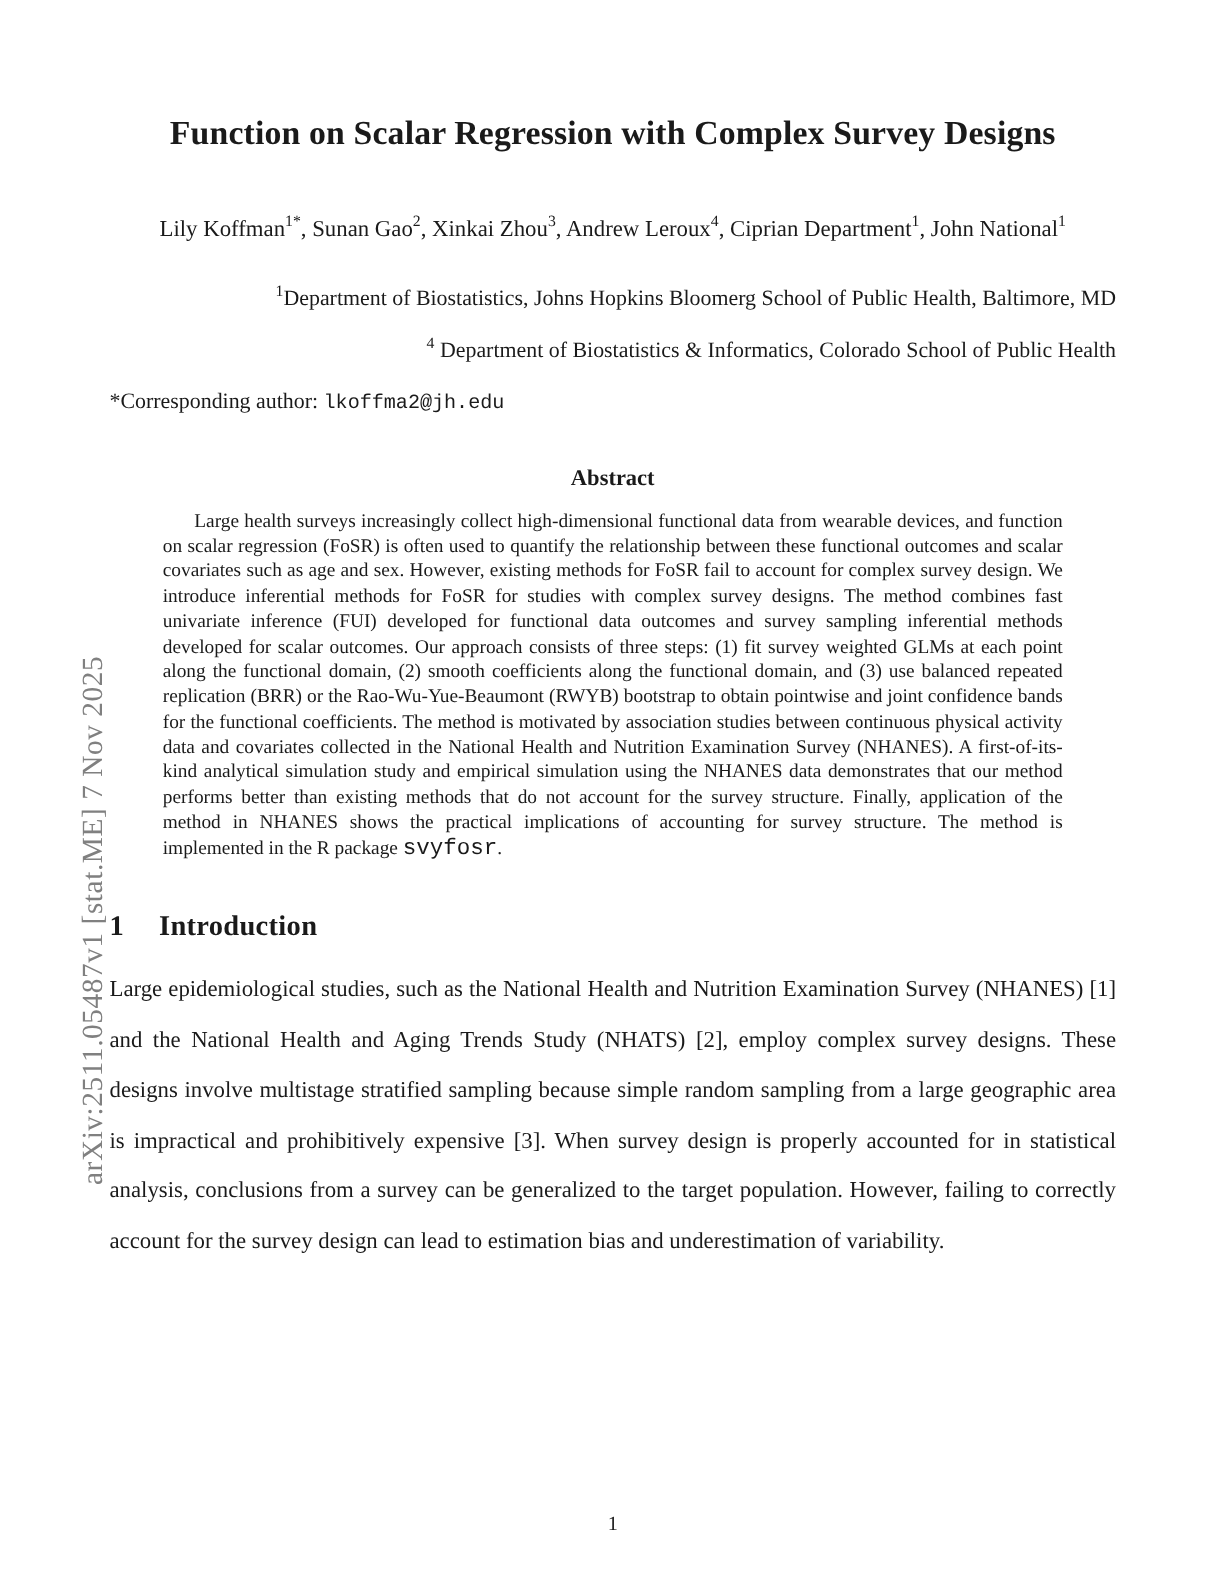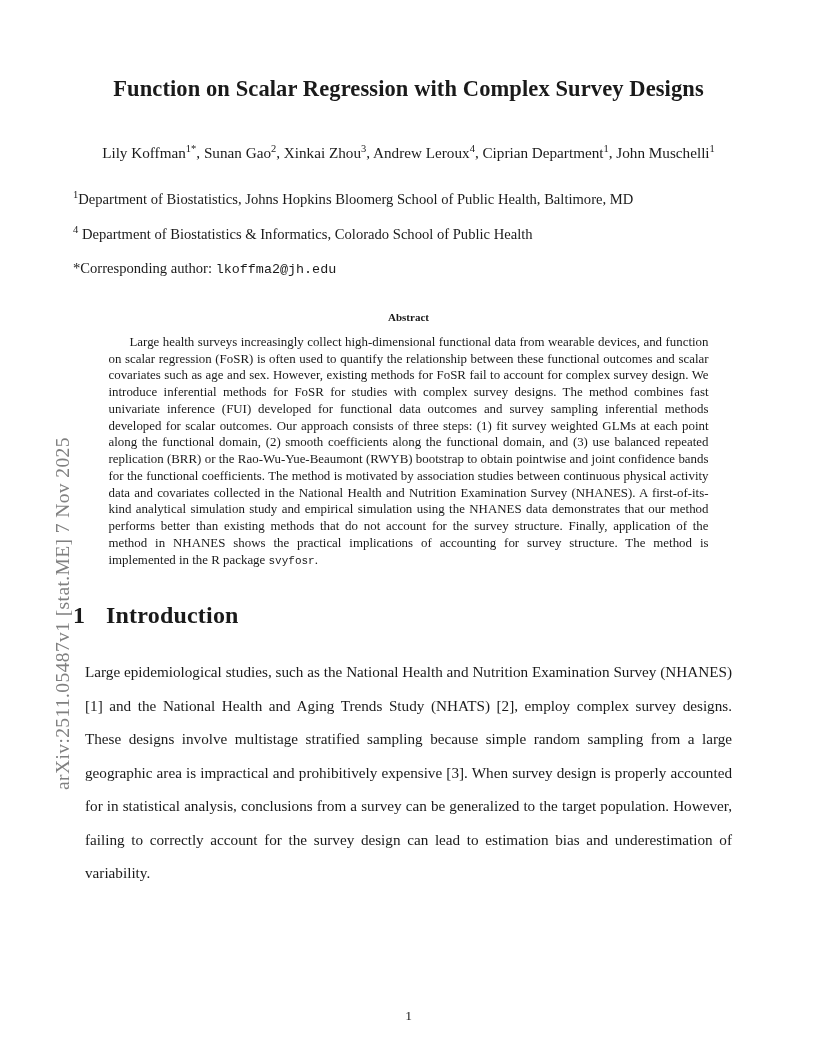--- a/index.html
+++ b/index.html
@@ -68,21 +68,21 @@
   .authors sup, .affil sup, .authors .star {
     font-size: 10.5px;
     vertical-align: super;
     line-height: 0;
   }
 
   
   .affils {
     margin: 0;
     padding-top: 12px;
-    text-align: left;
+    text-align: right;
     font-size: 14.6px;
     line-height: 34.6px;
   }
   .affil {
     margin: 0;
   }
   .corresponding {
     margin: 0;
     padding-top: 0;
     text-align: left;
@@ -92,57 +92,57 @@
   .mono {
     font-family: "Liberation Mono", "DejaVu Sans Mono", monospace;
     font-size: 13.4px;
   }
 
   
   .abstract-heading {
     margin: 0;
     padding-top: 23px;
     text-align: center;
-    font-size: 11px;
+    font-size: 15px;
     font-weight: bold;
   }
   .abstract-body {
     margin: 0 auto;
     padding-top: 11px;
     width: 600px;
     font-size: 12.9px;
     line-height: 16.75px;
     text-align: justify;
     text-justify: inter-word;
     hyphens: manual;
   }
   .abstract-body p {
     margin: 0;
     text-indent: 21px;
   }
   .abstract-body .mono {
-    font-size: 11px;
+    font-size: 15px;
   }
 
   
   .section-heading {
     margin: 0;
     padding-top: 33px;
-    font-size: 24px;
+    font-size: 19px;
     font-weight: bold;
     letter-spacing: 0.2px;
   }
   .section-heading .secnum {
     display: inline-block;
     width: 33px;
   }
 
   
   .body-text {
-    margin: 12px;
+    margin: 0;
     padding-top: 14px;
     font-size: 15.2px;
     line-height: 33.5px;
     text-align: justify;
     text-justify: inter-word;
   }
   .body-text p {
     margin: 0;
   }
 
@@ -161,21 +161,21 @@
 
 <div id="arxiv-stamp">
   <div class="stamp-text">arXiv:2511.05487v1  [stat.ME]  7 Nov 2025</div>
 </div>
 
 <div id="page">
 
   <h1 class="doc-title">Function on Scalar Regression with Complex Survey Designs</h1>
 
   <div class="authors">
-    <span>Lily Koffman</span><sup>1</sup><sup class="star">*</sup>, <span>Sunan Gao</span><sup>2</sup>, <span>Xinkai Zhou</span><sup>3</sup>, <span>Andrew Leroux</span><sup>4</sup>, <span>Ciprian Department</span><sup>1</sup>, <span>John Muschelli</span><sup>1</sup>
+    <span>Lily Koffman</span><sup>1</sup><sup class="star">*</sup>, <span>Sunan Gao</span><sup>2</sup>, <span>Xinkai Zhou</span><sup>3</sup>, <span>Andrew Leroux</span><sup>4</sup>, <span>Ciprian Department</span><sup>1</sup>, <span>John National</span><sup>1</sup>
   </div>
 
   <div class="affils">
     <p class="affil"><sup>1</sup><span>Department of Biostatistics, Johns Hopkins Bloomerg School of Public Health, Baltimore, MD</span></p>
     <p class="affil"><sup>4</sup><span> Department of Biostatistics &amp; Informatics, Colorado School of Public Health</span></p>
   </div>
 
   <p class="corresponding"><span>*Corresponding author: </span><span class="mono">lkoffma2@jh.edu</span></p>
 
   <h2 class="abstract-heading">Abstract</h2>

